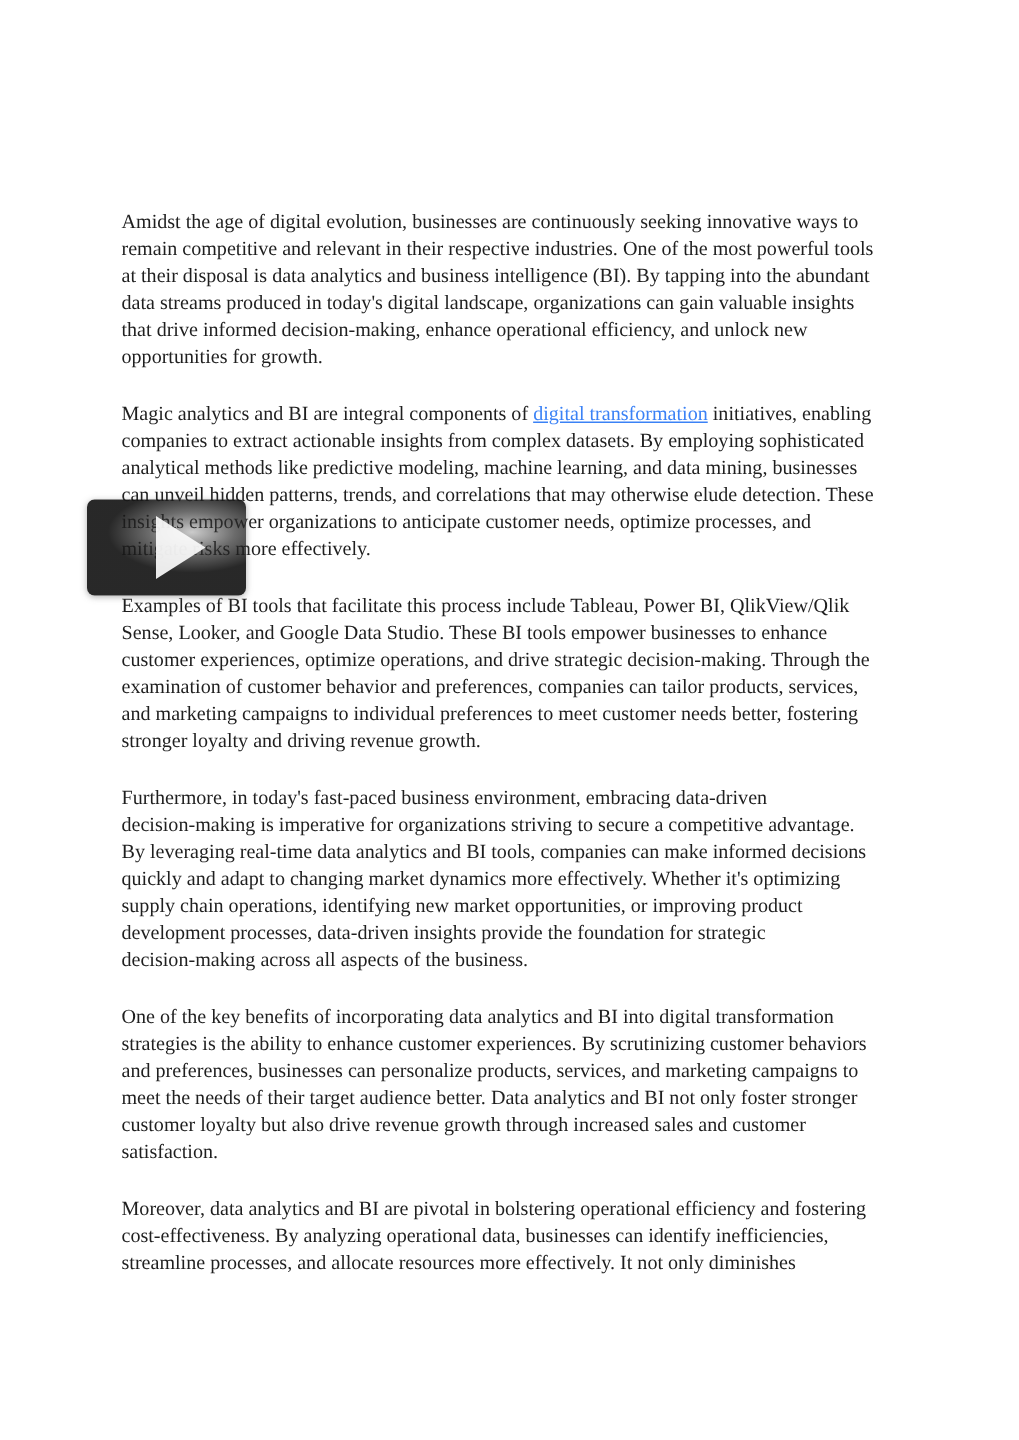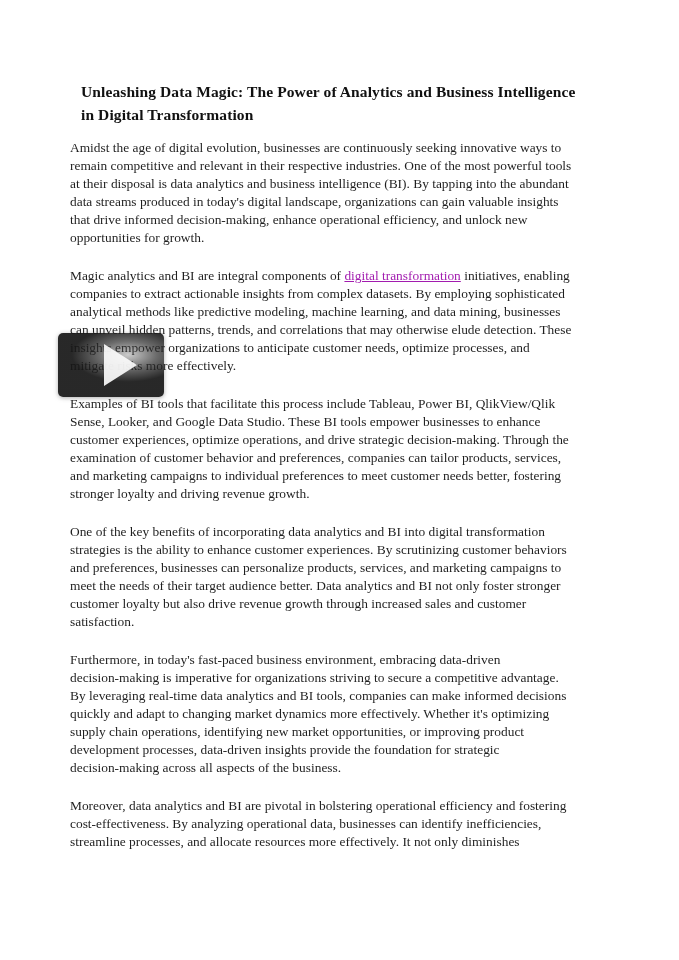--- a/index.html
+++ b/index.html
@@ -20,21 +20,21 @@
     font-weight: 700;
     line-height: 23px;
     color: #111111;
     white-space: pre;
     letter-spacing: 0.1px;
     margin: 0;
   }
 
   .content {
     position: absolute;
-    left: 70px; top: 139px;
+    left: 81px; top: 139px;
     width: 520px;
   }
   .para {
     font-size: 13.4px;
     line-height: 18px;
     white-space: pre;
     margin: 0 0 20px 0;
   }
   .doc-link {
     color: #4472c4;
@@ -62,60 +62,58 @@
     border-left: 33px solid rgba(250,250,250,0.93);
     border-top: 21px solid transparent;
     border-bottom: 21px solid transparent;
   }
 </style>
 </head>
 <body>
 
 <div class="page">
 
-  <h1 class="title">Unleashing Data Magic: The Power of Analytics and Business Intelligence
-in Digital Transformation</h1>
 
   <div class="content">
 
     <div class="para">Amidst the age of digital evolution, businesses are continuously seeking innovative ways to
 remain competitive and relevant in their respective industries. One of the most powerful tools
 at their disposal is data analytics and business intelligence (BI). By tapping into the abundant
 data streams produced in today's digital landscape, organizations can gain valuable insights
 that drive informed decision-making, enhance operational efficiency, and unlock new
 opportunities for growth.</div>
 
-    <div class="para"><span>Magic analytics and BI are integral components of </span><a href="#" class="doc-link" style="color: #a21caf;">digital transformation</a><span> initiatives, enabling
+    <div class="para"><span>Magic analytics and BI are integral components of </span><a href="#" class="doc-link" style="color: #3b82f6;">digital transformation</a><span> initiatives, enabling
 companies to extract actionable insights from complex datasets. By employing sophisticated
 analytical methods like predictive modeling, machine learning, and data mining, businesses
 can unveil hidden patterns, trends, and correlations that may otherwise elude detection. These
 insights empower organizations to anticipate customer needs, optimize processes, and
 mitigate risks more effectively.</span></div>
 
     <div class="para">Examples of BI tools that facilitate this process include Tableau, Power BI, QlikView/Qlik
 Sense, Looker, and Google Data Studio. These BI tools empower businesses to enhance
 customer experiences, optimize operations, and drive strategic decision-making. Through the
 examination of customer behavior and preferences, companies can tailor products, services,
 and marketing campaigns to individual preferences to meet customer needs better, fostering
 stronger loyalty and driving revenue growth.</div>
 
-    <div class="para">One of the key benefits of incorporating data analytics and BI into digital transformation
-strategies is the ability to enhance customer experiences. By scrutinizing customer behaviors
-and preferences, businesses can personalize products, services, and marketing campaigns to
-meet the needs of their target audience better. Data analytics and BI not only foster stronger
-customer loyalty but also drive revenue growth through increased sales and customer
-satisfaction.</div>
-
     <div class="para">Furthermore, in today's fast-paced business environment, embracing data-driven
 decision-making is imperative for organizations striving to secure a competitive advantage.
 By leveraging real-time data analytics and BI tools, companies can make informed decisions
 quickly and adapt to changing market dynamics more effectively. Whether it's optimizing
 supply chain operations, identifying new market opportunities, or improving product
 development processes, data-driven insights provide the foundation for strategic
 decision-making across all aspects of the business.</div>
+
+    <div class="para">One of the key benefits of incorporating data analytics and BI into digital transformation
+strategies is the ability to enhance customer experiences. By scrutinizing customer behaviors
+and preferences, businesses can personalize products, services, and marketing campaigns to
+meet the needs of their target audience better. Data analytics and BI not only foster stronger
+customer loyalty but also drive revenue growth through increased sales and customer
+satisfaction.</div>
 
     <div class="para">Moreover, data analytics and BI are pivotal in bolstering operational efficiency and fostering
 cost-effectiveness. By analyzing operational data, businesses can identify inefficiencies,
 streamline processes, and allocate resources more effectively. It not only diminishes</div>
 
   </div>
 
   <div class="play-overlay" role="button" aria-label="Play video">
     <div class="play-triangle"></div>
   </div>

